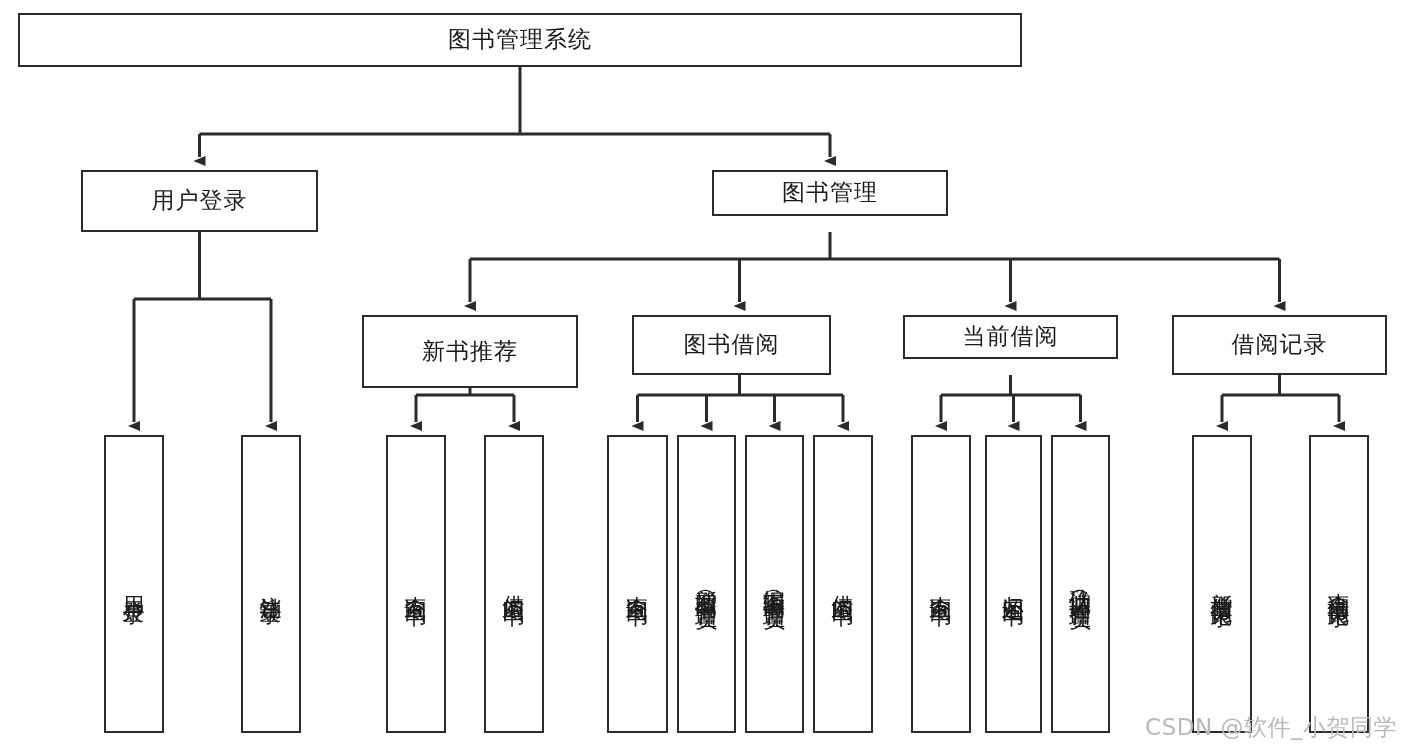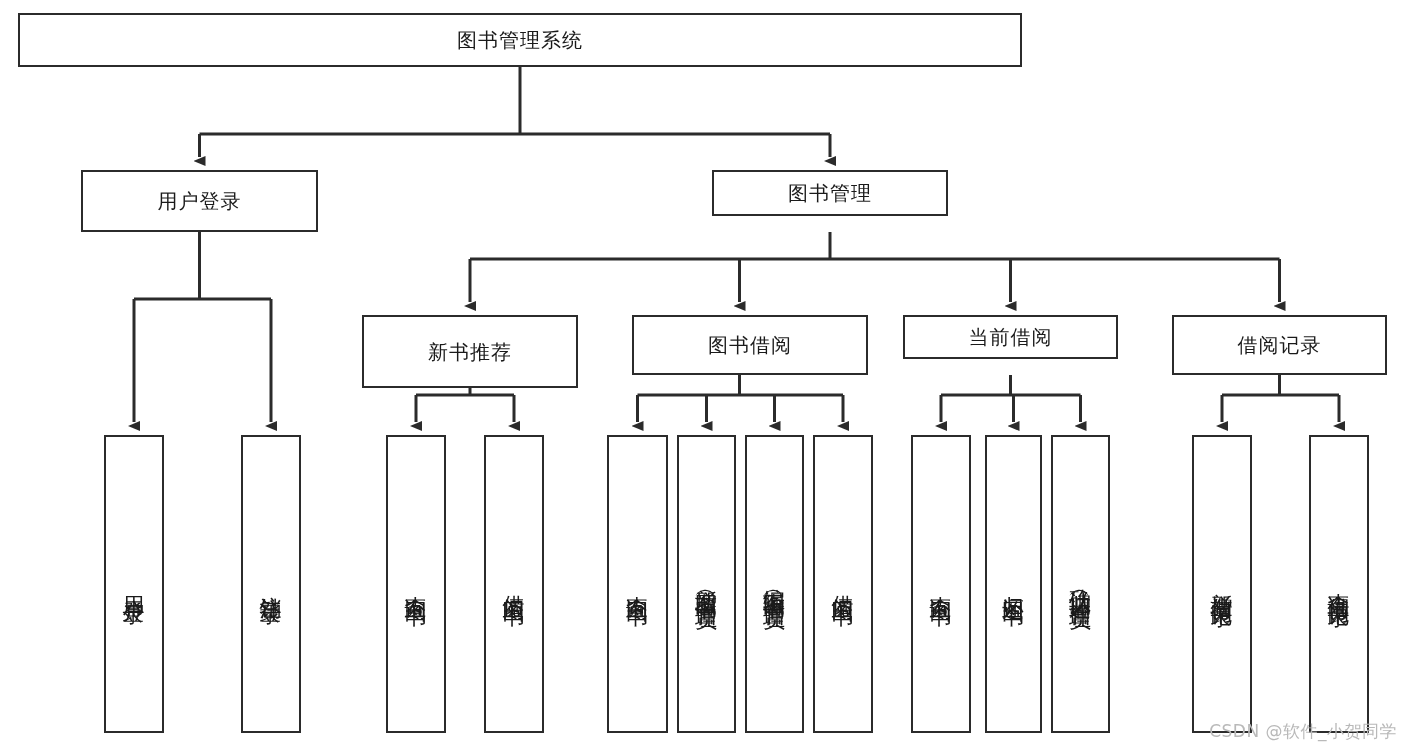--- a/index.html
+++ b/index.html
@@ -29,42 +29,42 @@
     position: absolute;
     box-sizing: border-box;
     border: 2.5px solid #2b2b2b;
     background: #ffffff;
     display: flex;
     align-items: center;
     justify-content: center;
     color: #1a1a1a;
   }
   .node-label {
-    font-size: 20px;
+    font-size: 23px;
     line-height: 1.1;
     letter-spacing: 1px;
     white-space: nowrap;
   }
   .node.leaf {
     align-items: center;
     justify-content: center;
   }
   .node.leaf .node-label {
     writing-mode: vertical-rl;
     text-orientation: upright;
     font-size: 22px;
     letter-spacing: 3px;
     line-height: 1.05;
     white-space: nowrap;
   }
   .watermark {
     position: absolute;
     right: 8px;
     bottom: 4px;
-    font-size: 17px;
+    font-size: 23px;
     color: #b9b9b9;
     letter-spacing: 0.5px;
     white-space: nowrap;
     font-family: "DejaVu Sans", "Liberation Sans", sans-serif;
   }
 </style>
 </head>
 <body>
 
 <div id="canvas">
@@ -119,21 +119,21 @@
   <div class="node" id="n-l2-0" style="left: 81px; top: 170px; width: 237px; height: 62px;">
     <span class="node-label">用户登录</span>
   </div>
   <div class="node" id="n-l2-1" style="left: 712px; top: 170px; width: 236px; height: 46px;">
     <span class="node-label">图书管理</span>
   </div>
 
   <div class="node" id="n-l3-0" style="left: 362px; top: 315px; width: 216px; height: 73px;">
     <span class="node-label">新书推荐</span>
   </div>
-  <div class="node" id="n-l3-1" style="left: 632px; top: 315px; width: 236px; height: 60px;">
+  <div class="node" id="n-l3-1" style="left: 632px; top: 315px; width: 199px; height: 60px;">
     <span class="node-label">图书借阅</span>
   </div>
   <div class="node" id="n-l3-2" style="left: 903px; top: 315px; width: 215px; height: 44px;">
     <span class="node-label">当前借阅</span>
   </div>
   <div class="node" id="n-l3-3" style="left: 1172px; top: 315px; width: 215px; height: 60px;">
     <span class="node-label">借阅记录</span>
   </div>
 
   <div class="node leaf" id="n-lf-0" style="left: 104px; top: 435px; width: 60px; height: 298px;">

